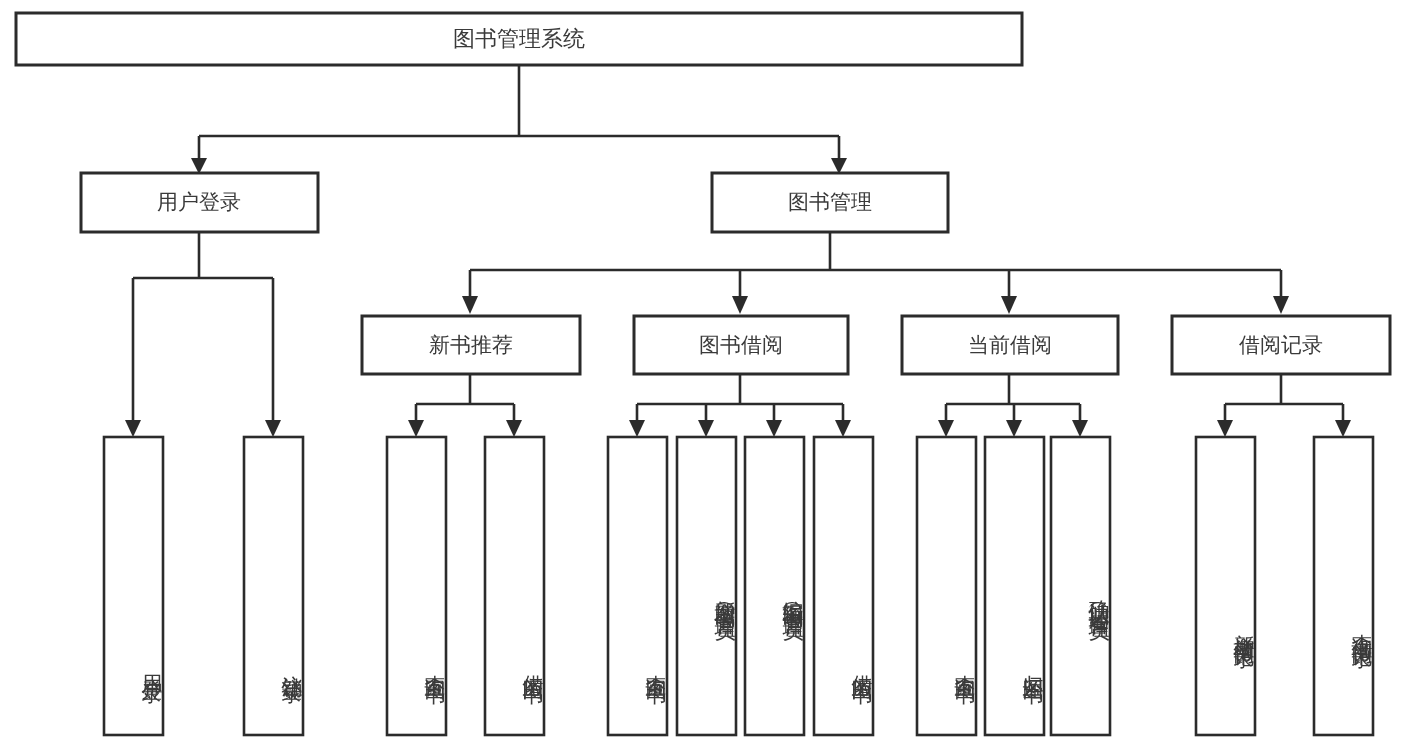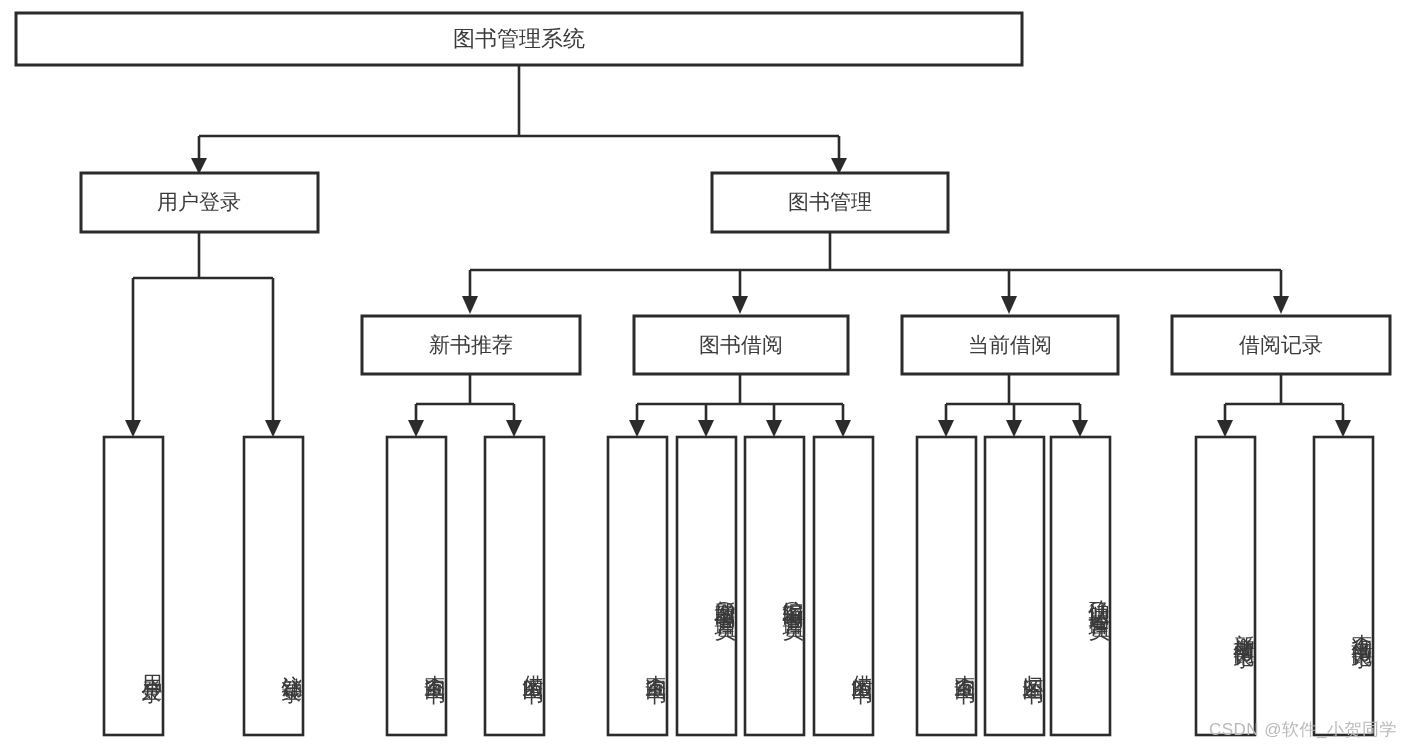--- a/index.html
+++ b/index.html
@@ -173,14 +173,13 @@
   <div class="vert-label" style="left:745px; top:437px; width:59px; height:298px; padding-top:10px;">编辑图书（管理员）</div>
   <div class="vert-label" style="left:814px; top:437px; width:59px; height:298px; padding-top:78px;">借阅图书</div>
 
   <div class="vert-label" style="left:917px; top:437px; width:59px; height:298px; padding-top:78px;">查询图书</div>
   <div class="vert-label" style="left:985px; top:437px; width:59px; height:298px; padding-top:78px;">归还图书</div>
   <div class="vert-label" style="left:1051px; top:437px; width:59px; height:298px; padding-top:10px;">确认归还（管理员）</div>
 
   <div class="vert-label" style="left:1196px; top:437px; width:59px; height:298px; padding-top:40px;">新增借阅记录</div>
   <div class="vert-label" style="left:1314px; top:437px; width:59px; height:298px; padding-top:40px;">查询借阅记录</div>
 
-  <div class="watermark">CSDN @软件_小贺同学</div>
 </div>
 
 </body></html>

